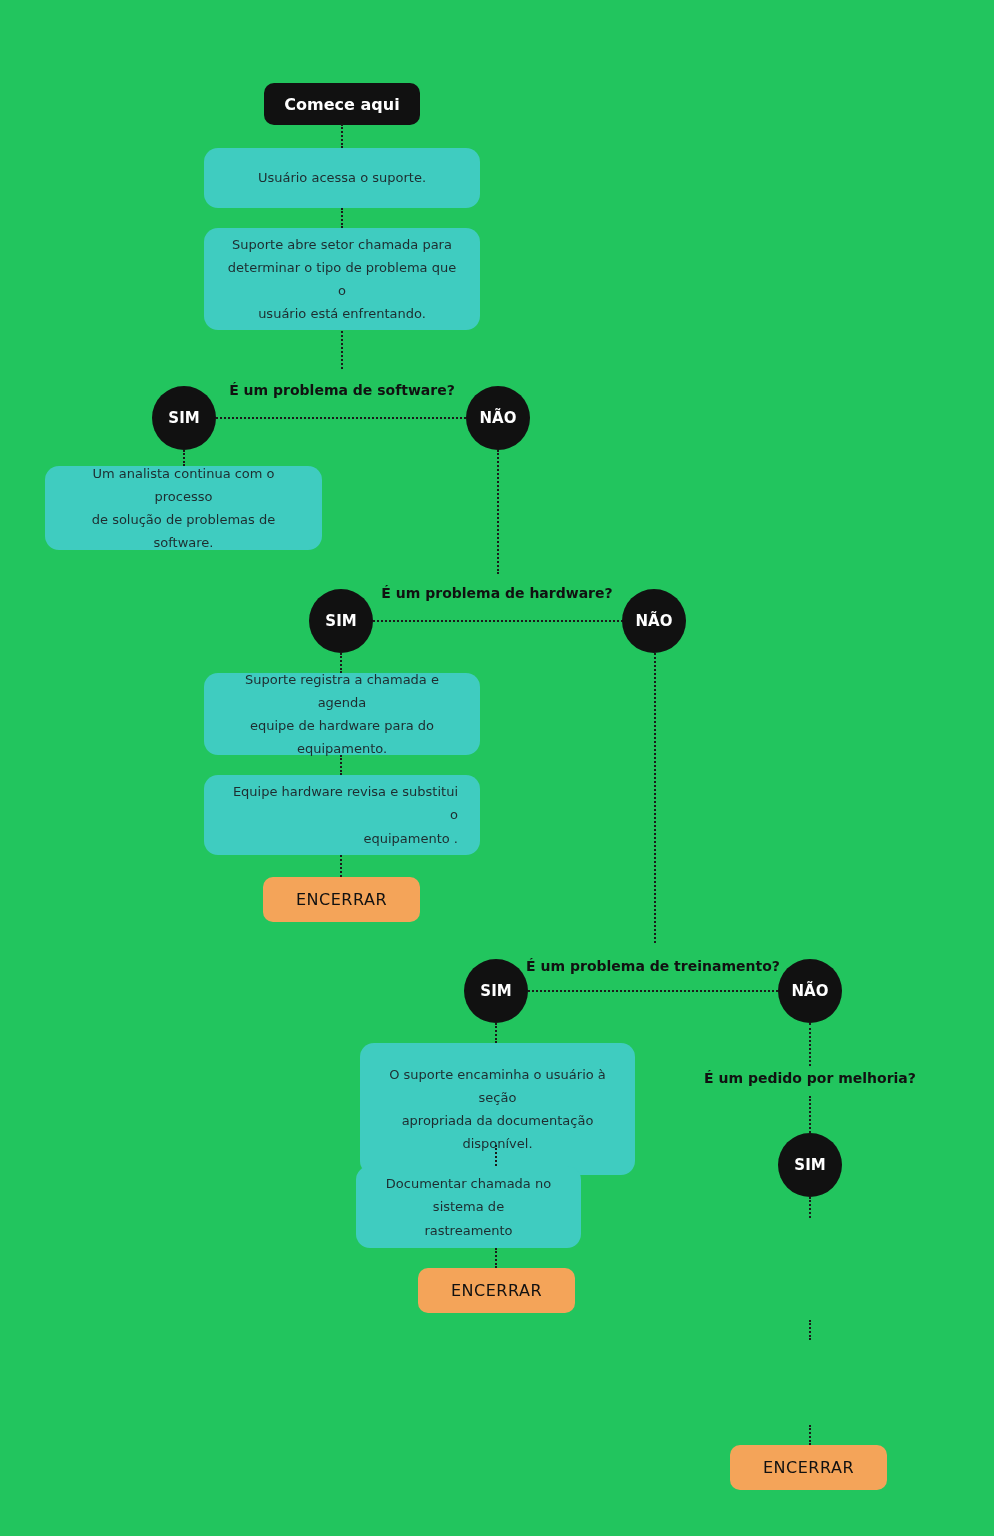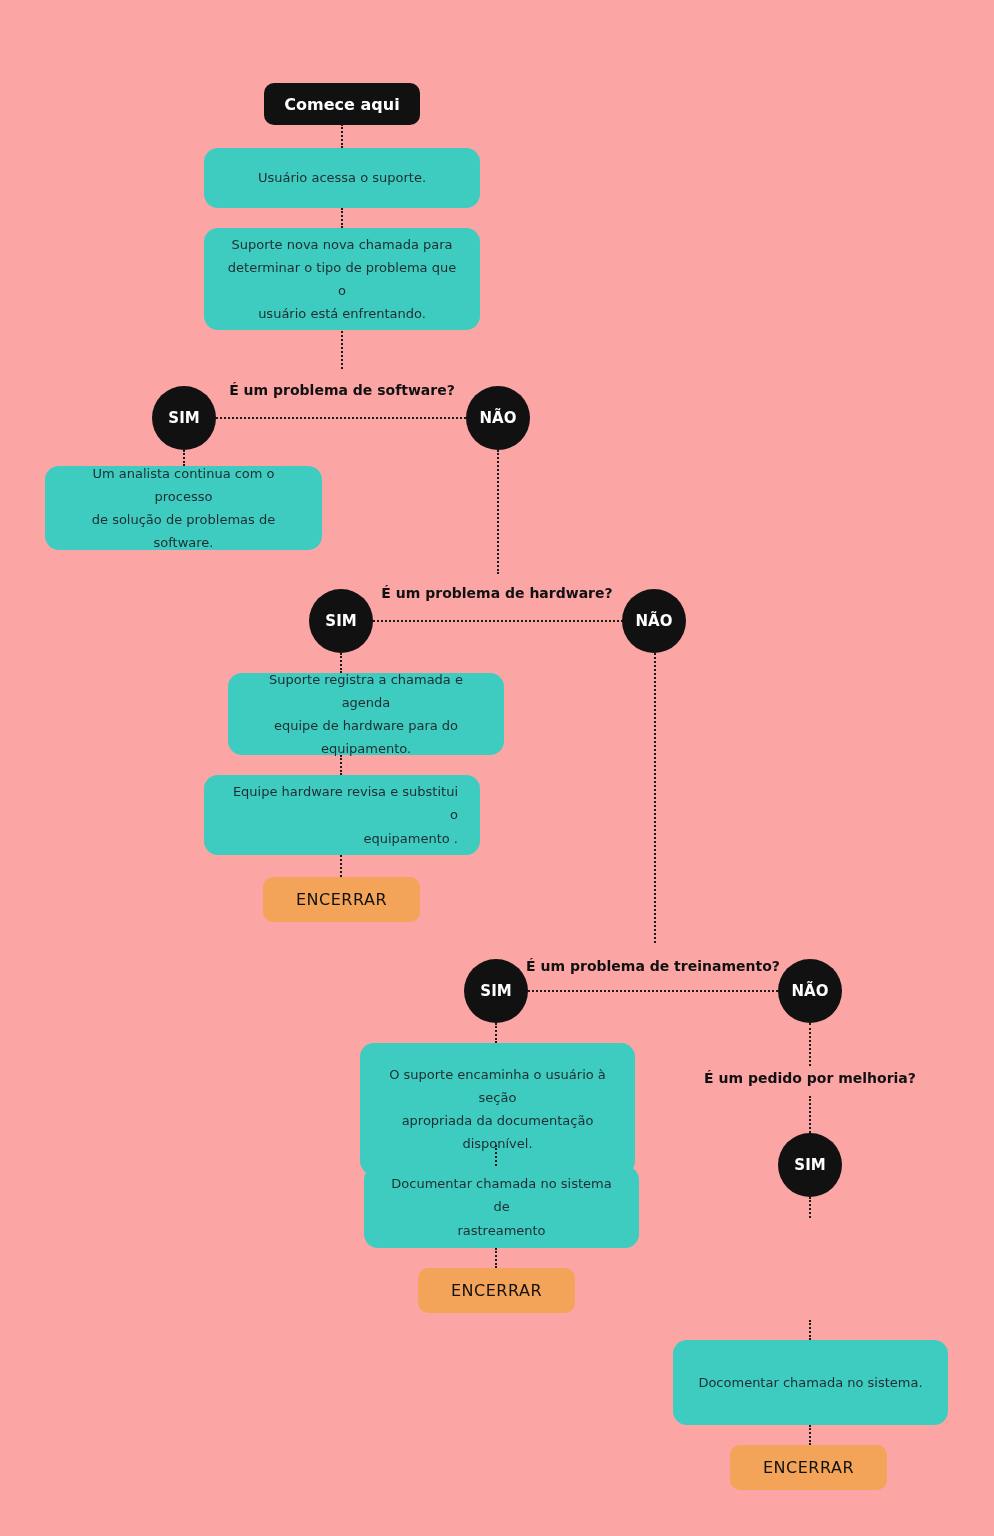--- a/index.html
+++ b/index.html
@@ -6,21 +6,21 @@
     margin: 0;
     padding: 0;
     background: #ffffff;
     font-family: "DejaVu Sans", "Liberation Sans", sans-serif;
   }
   #canvas {
     position: relative;
     width: 994px;
     height: 1536px;
     margin: 0 auto;
-    background: #fca5a5;
+    background: #22c55e;
     overflow: hidden;
   }
   .node { position: absolute; box-sizing: border-box; display: flex; align-items: center; justify-content: center; text-align: center; }
 
   .start-node {
     background: #111111;
     color: #ffffff;
     border-radius: 10px;
     font-weight: bold;
     font-size: 16px;
@@ -77,70 +77,69 @@
 
 <div id="canvas">
 
   <div class="node start-node" style="left:264px; top:83px; width:156px; height:42px;">Comece aqui</div>
 
   <div class="vline" style="left:341px; top:124px; height:24px;"></div>
   <div class="vline" style="left:341px; top:208px; height:20px;"></div>
   <div class="vline" style="left:341px; top:331px; height:38px;"></div>
 
   <div class="node step-node" style="left:204px; top:148px; width:276px; height:60px;">Usuário acessa o suporte.</div>
-  <div class="node step-node" style="left:204px; top:228px; width:276px; height:102px;">Suporte nova nova chamada para
+  <div class="node step-node" style="left:204px; top:228px; width:276px; height:102px;">Suporte abre setor chamada para
 determinar o tipo de problema que o
 usuário está enfrentando.</div>
 
   <div class="question-label" style="left:342px; top:382px;">É um problema de software?</div>
   <div class="hline" style="left:216px; top:417px; width:250px;"></div>
   <div class="node decision-circle" style="left:152px; top:386px;">SIM</div>
   <div class="node decision-circle" style="left:466px; top:386px;">NÃO</div>
 
   <div class="vline" style="left:183px; top:450px; height:16px;"></div>
   <div class="node step-node" style="left:45px; top:466px; width:277px; height:84px;">Um analista continua com o processo
 de solução de problemas de software.</div>
 
   <div class="vline" style="left:497px; top:450px; height:124px;"></div>
 
   <div class="question-label" style="left:497px; top:585px;">É um problema de hardware?</div>
   <div class="hline" style="left:373px; top:620px; width:250px;"></div>
   <div class="node decision-circle" style="left:309px; top:589px;">SIM</div>
   <div class="node decision-circle" style="left:622px; top:589px;">NÃO</div>
 
   <div class="vline" style="left:340px; top:653px; height:20px;"></div>
-  <div class="node step-node" style="left:204px; top:673px; width:276px; height:82px;margin-left:24px;">Suporte registra a chamada e agenda
+  <div class="node step-node" style="left:204px; top:673px; width:276px; height:82px;">Suporte registra a chamada e agenda
 equipe de hardware para do equipamento.</div>
   <div class="vline" style="left:340px; top:755px; height:20px;"></div>
   <div class="node step-node" style="left:204px; top:775px; width:276px; height:80px;text-align:right;">Equipe hardware revisa e substitui o
 equipamento .</div>
   <div class="vline" style="left:340px; top:855px; height:22px;"></div>
   <div class="node end-node" style="left:263px; top:877px; width:157px; height:45px;">ENCERRAR</div>
 
   <div class="vline" style="left:654px; top:653px; height:290px;"></div>
 
   <div class="question-label" style="left:653px; top:958px;">É um problema de treinamento?</div>
   <div class="hline" style="left:528px; top:990px; width:250px;"></div>
   <div class="node decision-circle" style="left:464px; top:959px;">SIM</div>
   <div class="node decision-circle" style="left:778px; top:959px;">NÃO</div>
 
   <div class="vline" style="left:495px; top:1023px; height:20px;"></div>
   <div class="node step-node" style="left:360px; top:1043px; width:275px; height:132px;">O suporte encaminha o usuário à seção
 apropriada da documentação disponível.</div>
   <div class="vline" style="left:495px; top:1145px; height:21px;"></div>
-  <div class="node step-node" style="left:364px; top:1166px; width:275px; height:82px;">Documentar chamada no sistema de
+  <div class="node step-node" style="left:356px; top:1166px; width:225px; height:82px;">Documentar chamada no sistema de
 rastreamento</div>
   <div class="vline" style="left:495px; top:1248px; height:20px;"></div>
   <div class="node end-node" style="left:418px; top:1268px; width:157px; height:45px;">ENCERRAR</div>
 
   <div class="vline" style="left:809px; top:1023px; height:43px;"></div>
 
   <div class="question-label" style="left:810px; top:1070px;">É um pedido por melhoria?</div>
   <div class="vline" style="left:809px; top:1096px; height:37px;"></div>
   <div class="node decision-circle" style="left:778px; top:1133px;">SIM</div>
 
   <div class="vline" style="left:809px; top:1197px; height:21px;"></div>
   <div class="vline" style="left:809px; top:1320px; height:20px;"></div>
-  <div class="node step-node" style="left:673px; top:1340px; width:275px; height:85px;">Docomentar chamada no sistema.</div>
   <div class="vline" style="left:809px; top:1425px; height:20px;"></div>
   <div class="node end-node" style="left:730px; top:1445px; width:157px; height:45px;">ENCERRAR</div>
 
 </div>
 
 </body></html>

